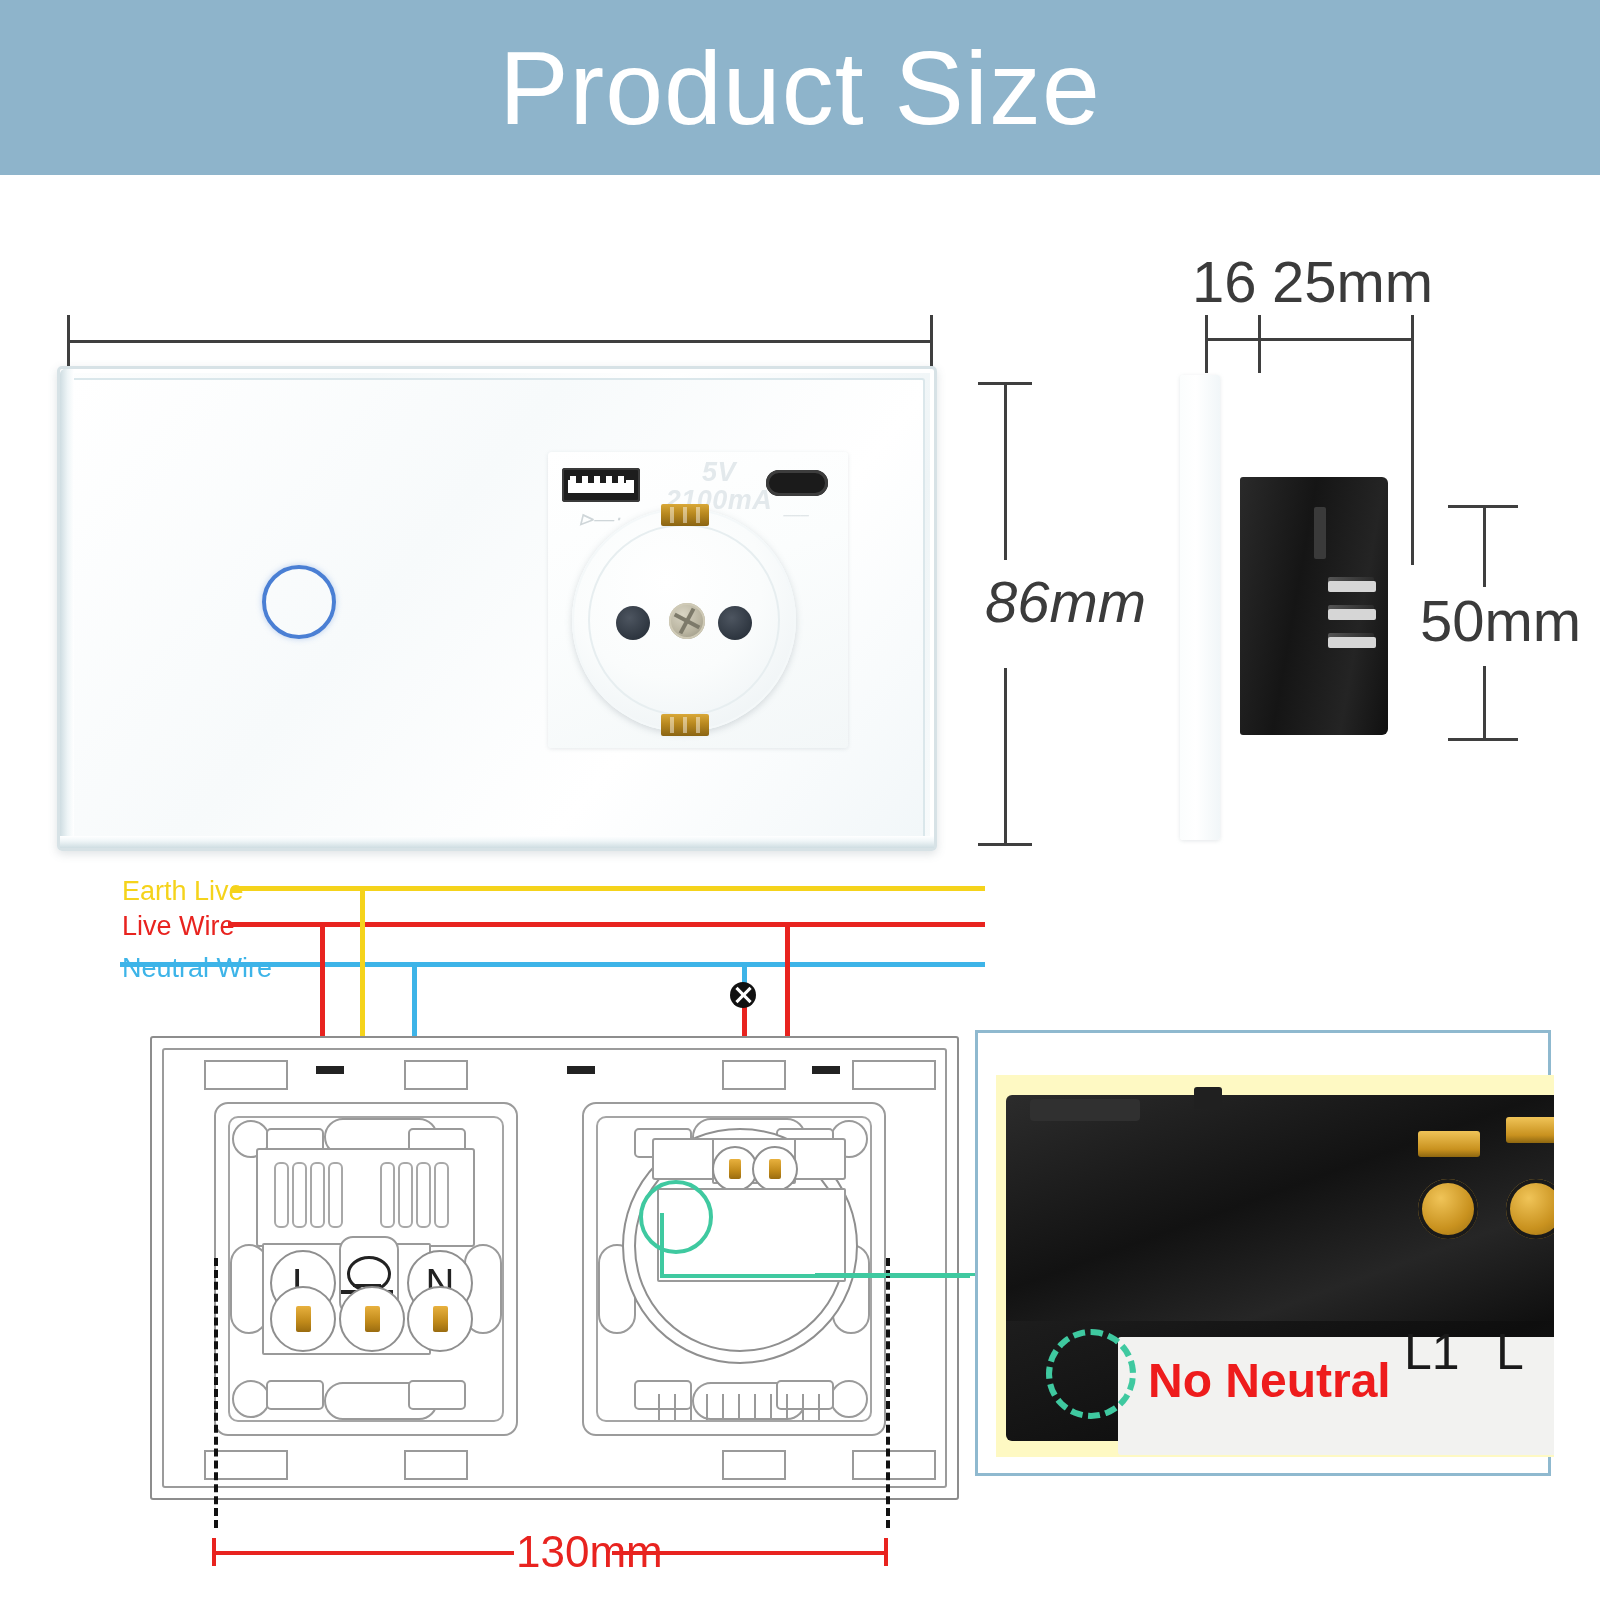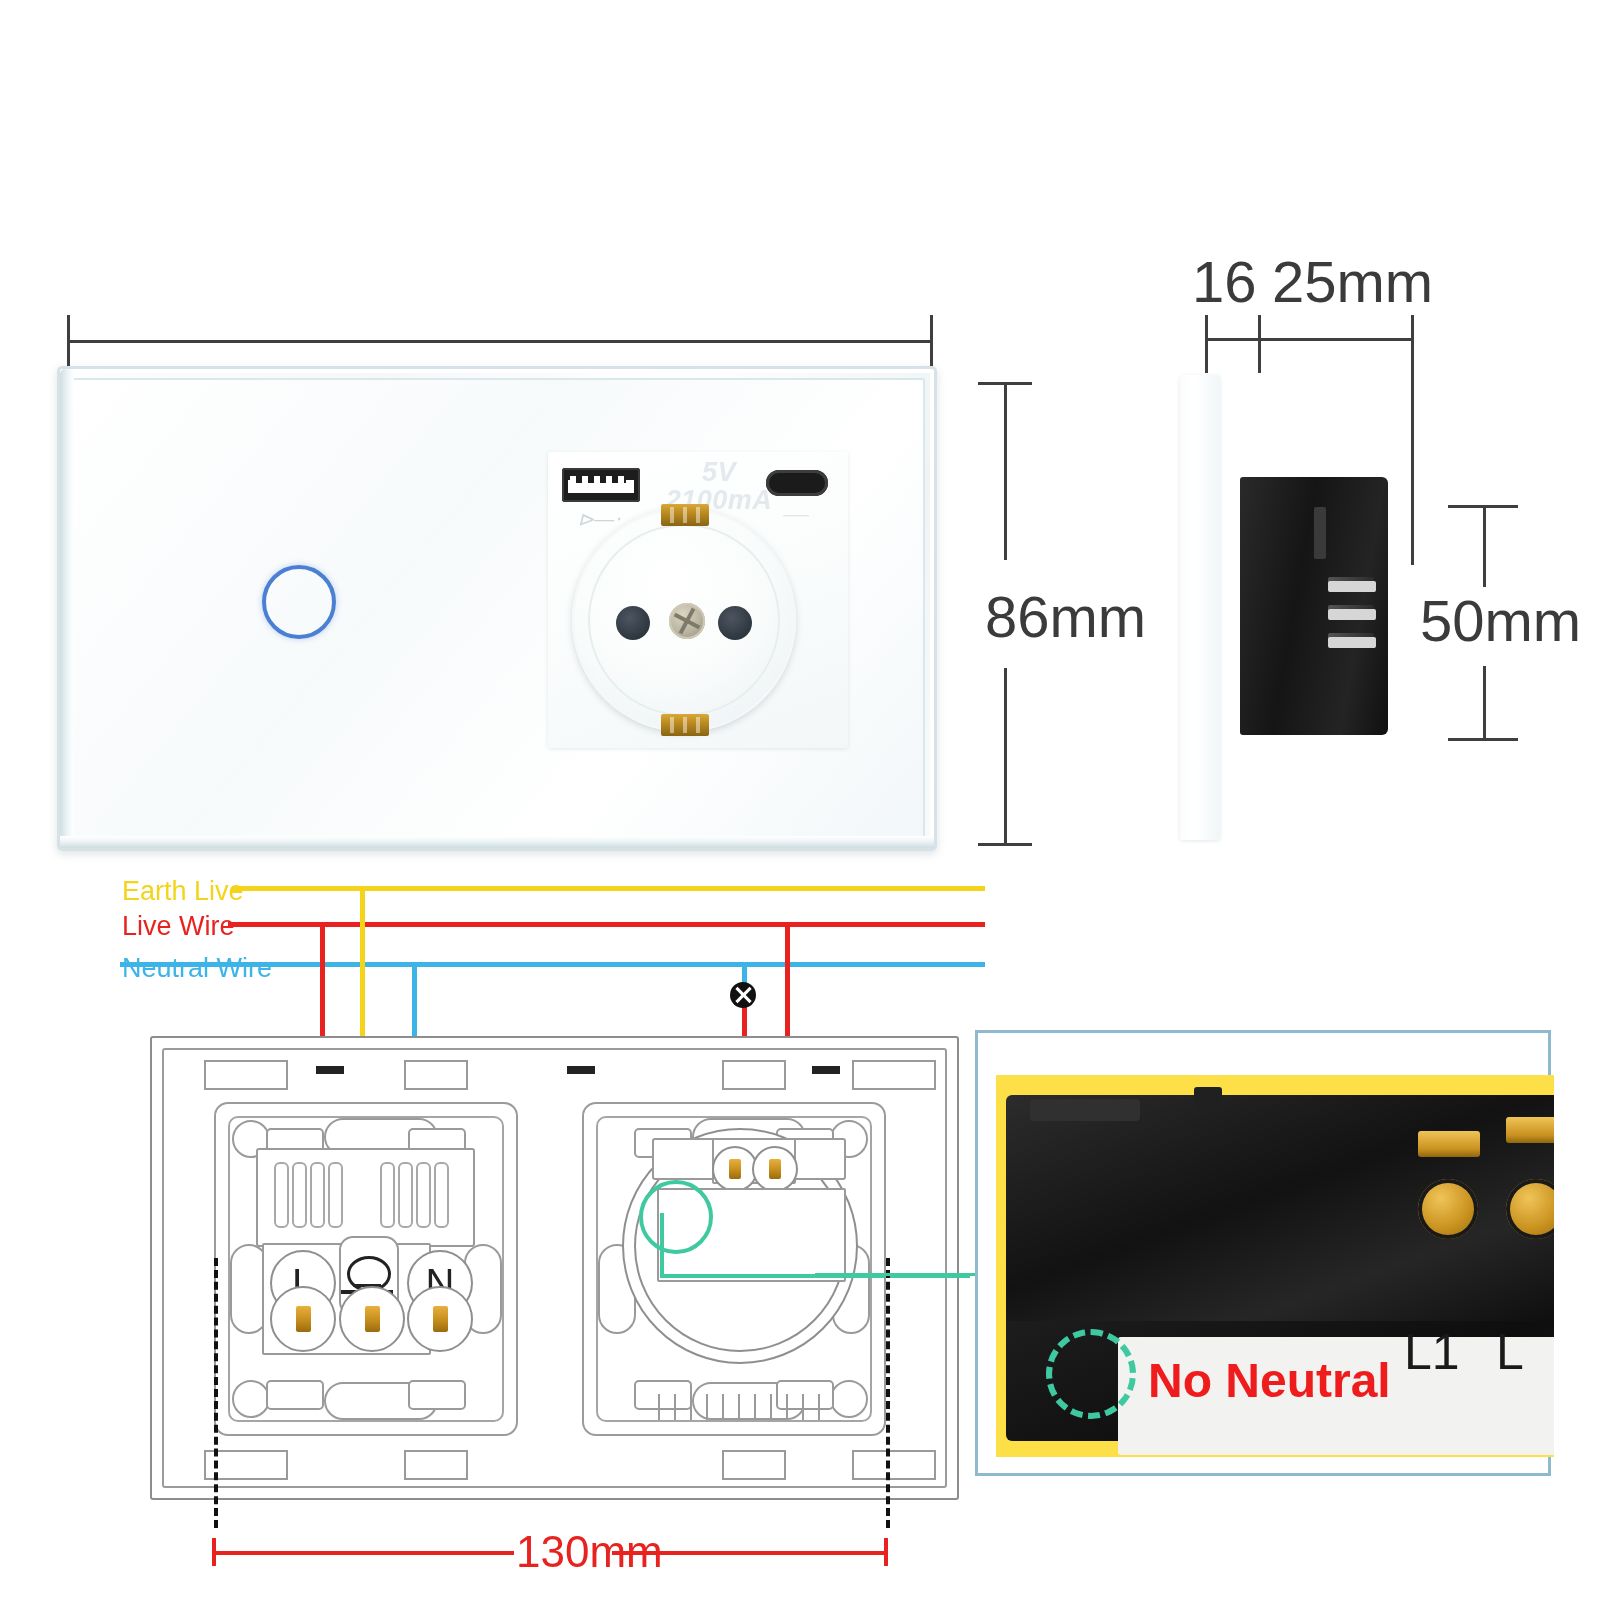--- a/index.html
+++ b/index.html
@@ -266,21 +266,21 @@
     position:absolute;color:#e8231f;font-size:44px;line-height:1;white-space:nowrap;
   }
 
   
   .inset{
     position:absolute;left:975px;top:1030px;width:570px;height:440px;
     border:3px solid #8fb9cf;background:#ffffff;
   }
   .inset-photo{
     position:absolute;left:18px;top:42px;right:-6px;bottom:16px;
-    background:#fde047;overflow:hidden;
+    background:#fef9c3;overflow:hidden;
   }
   .blk-body{
     position:absolute;left:10px;top:20px;width:560px;height:230px;
     background:linear-gradient(160deg,#2c2c2c 0%,#121212 45%,#262626 72%,#0d0d0d 100%);
     border-radius:6px 4px 0 0;
   }
   .blk-nub{
     position:absolute;left:24px;top:4px;width:110px;height:22px;background:#303030;border-radius:4px;
   }
   .blk-nub2{
@@ -320,26 +320,29 @@
   .lead-line{position:absolute;height:3px;background:#3fc9a0;}
   .term-cap{
     position:absolute;font-size:36px;color:#1a1a1a;white-space:nowrap;line-height:1;font-weight:500;
   }
 </style>
 </head>
 <body>
 
 <div id="root">
 
+  <div class="header">
+    <div class="header-title">Product Size</div>
+  </div>
 
   <div class="hline" style="left:67px;top:340px;width:866px;"></div>
   <div class="vline" style="left:67px;top:315px;height:52px;"></div>
   <div class="vline" style="left:930px;top:315px;height:52px;"></div>
 
-  <div class="dim" style="left:985px;top:588px;">86mm</div>
+  <div class="dim" style="left:985px;top:573px;font-style:italic;">86mm</div>
   <div class="vline" style="left:1004px;top:382px;height:178px;"></div>
   <div class="vline" style="left:1004px;top:668px;height:178px;"></div>
   <div class="hline" style="left:978px;top:382px;width:54px;"></div>
   <div class="hline" style="left:978px;top:843px;width:54px;"></div>
 
   <div class="panel-wrap">
     <div class="glass">
       <div class="glass-bevel"></div>
       <div class="glass-edge-l"></div>
       <div class="glass-edge-b"></div>

